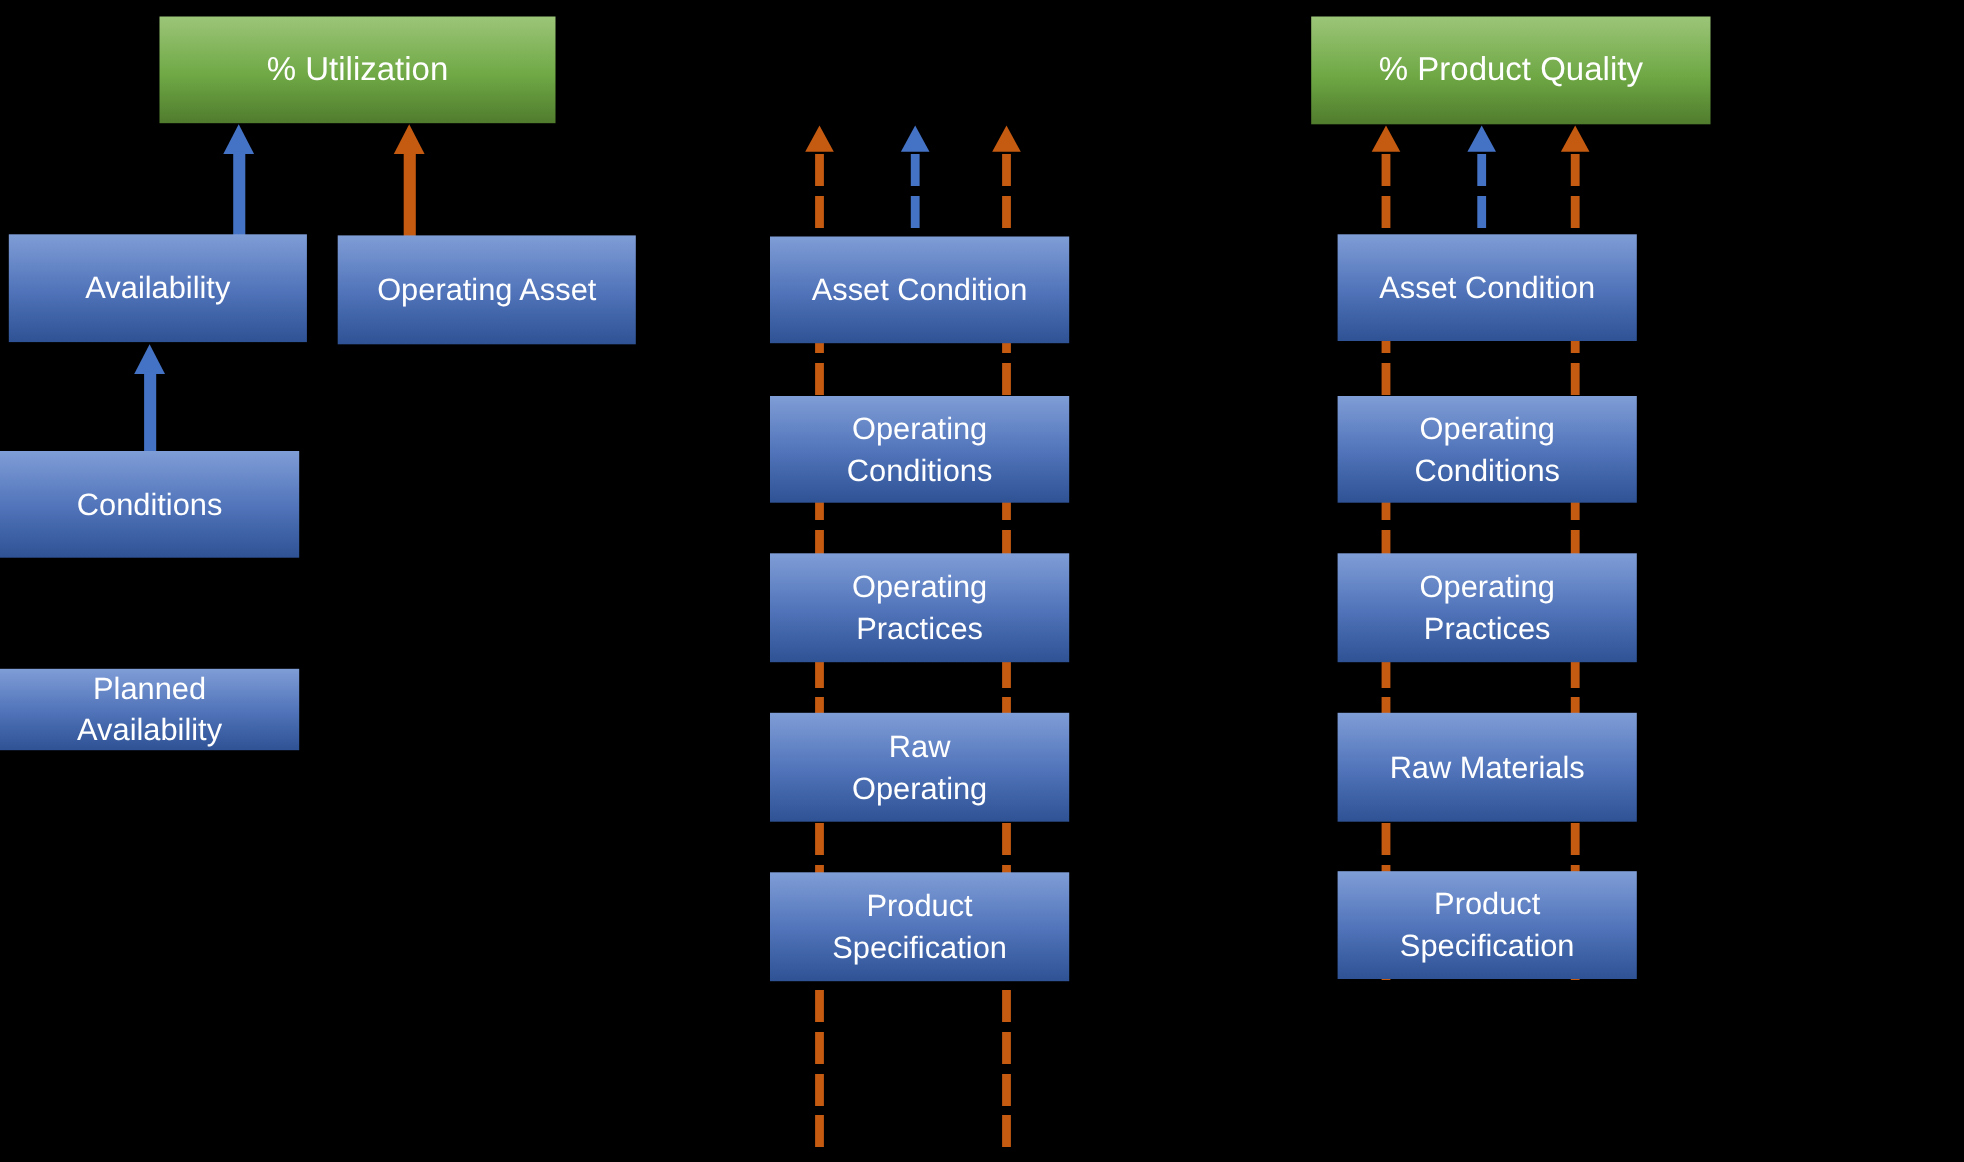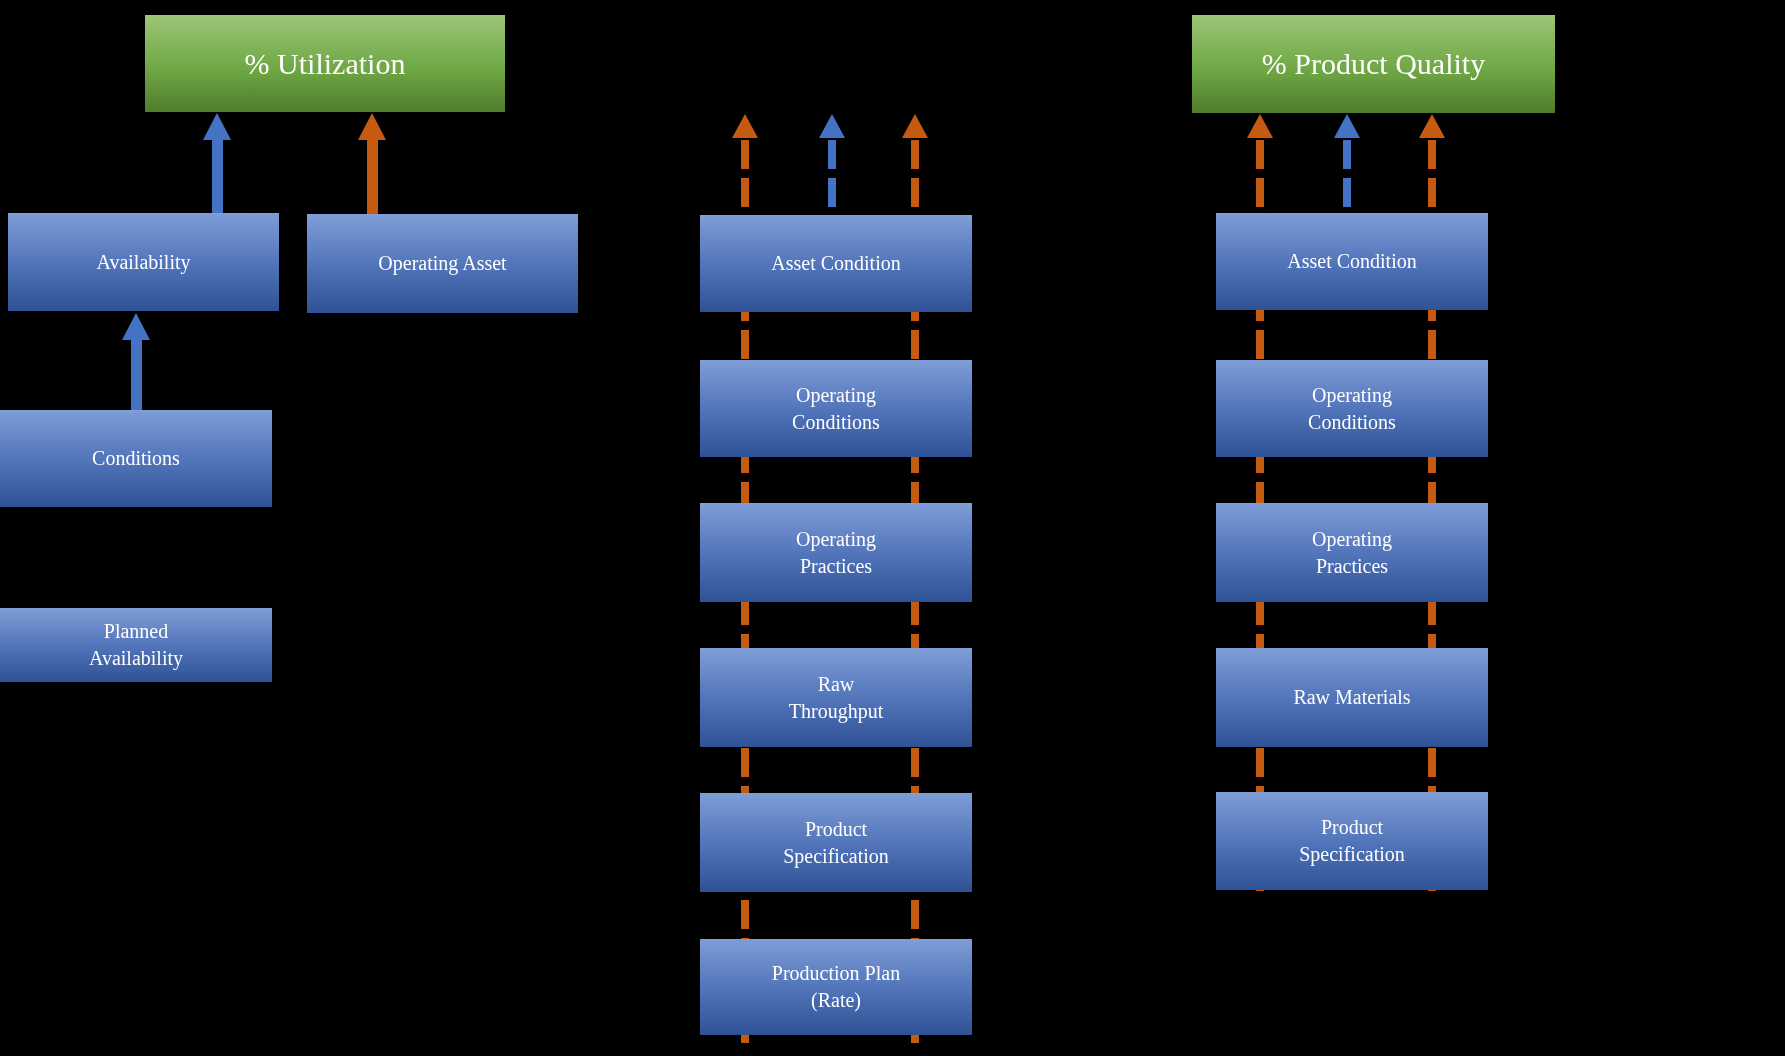--- a/index.html
+++ b/index.html
@@ -6,21 +6,21 @@
     margin: 0;
     padding: 0;
     background: #000000;
   }
   .canvas {
     position: relative;
     width: 1785px;
     height: 1056px;
     background: #000000;
     overflow: hidden;
-    font-family: Liberation Serif, serif;
+    font-family: Liberation Sans, sans-serif;
   }
   
   .kpi {
     position: absolute;
     z-index: 2;
     display: flex;
     align-items: center;
     justify-content: center;
     background: linear-gradient(180deg, #9CC578 0%, #6FA845 55%, #507C2D 100%);
     color: #ffffff;
@@ -28,21 +28,21 @@
     text-align: center;
   }
   .factor {
     position: absolute;
     z-index: 2;
     display: flex;
     align-items: center;
     justify-content: center;
     background: linear-gradient(180deg, #7F9DD6 0%, #5174BA 52%, #2E5294 100%);
     color: #ffffff;
-    font-size: 20px;
+    font-size: 28px;
     text-align: center;
     line-height: 1.35;
   }
   .lbl { white-space: pre-line; }
   
   .shaft {
     position: absolute;
     z-index: 1;
     width: 11px;
   }
@@ -124,32 +124,28 @@
 Conditions</span>
   </div>
 
   <div class="factor" style="left:700px; top:503px; width:272px; height:99px;">
     <span class="lbl">Operating
 Practices</span>
   </div>
 
   <div class="factor" style="left:700px; top:648px; width:272px; height:99px;">
     <span class="lbl">Raw
-Throughput</span>
+Operating</span>
   </div>
 
   <div class="factor" style="left:700px; top:793px; width:272px; height:99px;">
     <span class="lbl">Product
 Specification</span>
   </div>
 
-  <div class="factor" style="left:700px; top:939px; width:272px; height:96px;">
-    <span class="lbl">Production Plan
-(Rate)</span>
-  </div>
 
   <div class="kpi" style="left:1192px; top:15px; width:363px; height:98px;">
     <span class="lbl">% Product Quality</span>
   </div>
 
   <div class="tri small orange" style="left:1247px; top:114px;"></div>
   <div class="dash orange" style="left:1256px; top:140px; height:757px;"></div>
 
   <div class="tri small blue" style="left:1334px; top:114px;"></div>
   <div class="dash blue" style="left:1343px; top:140px; height:73px;"></div>

